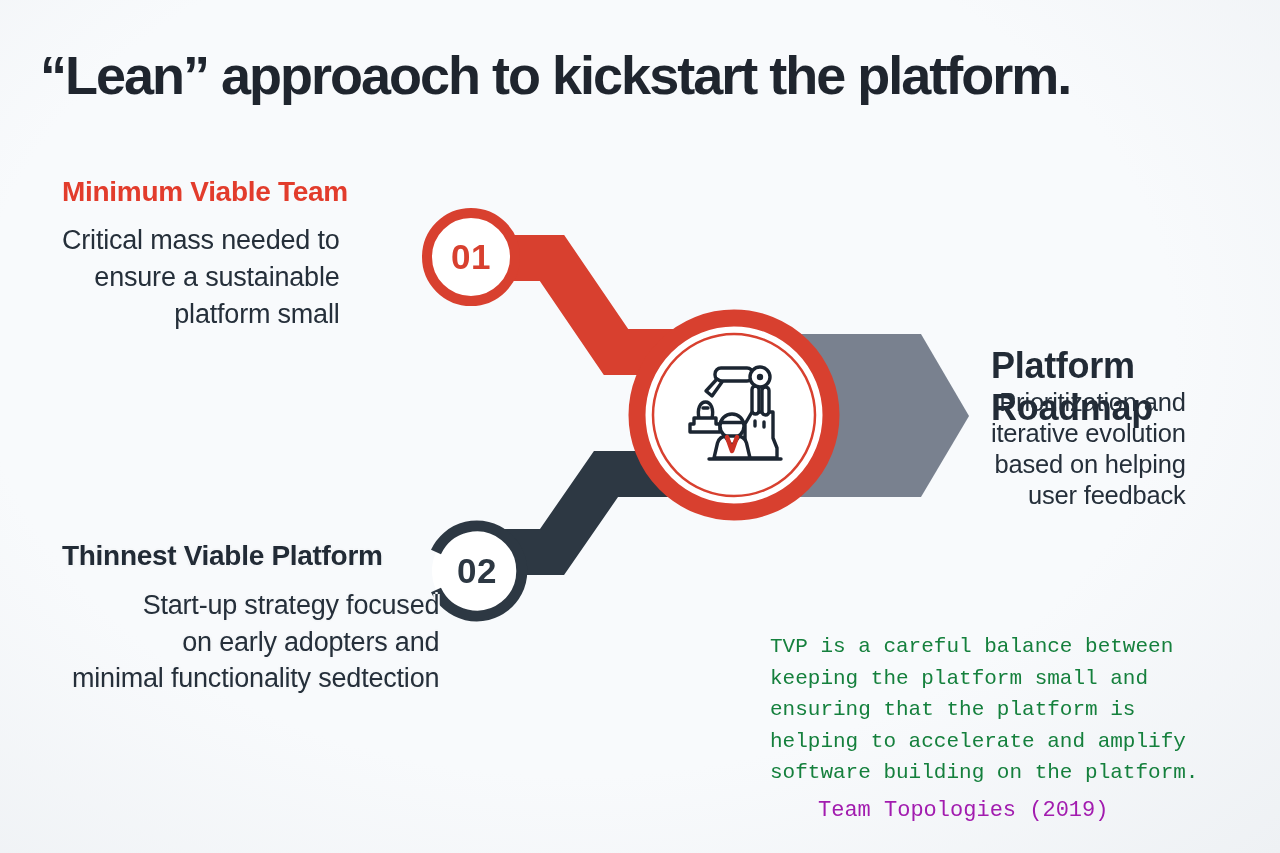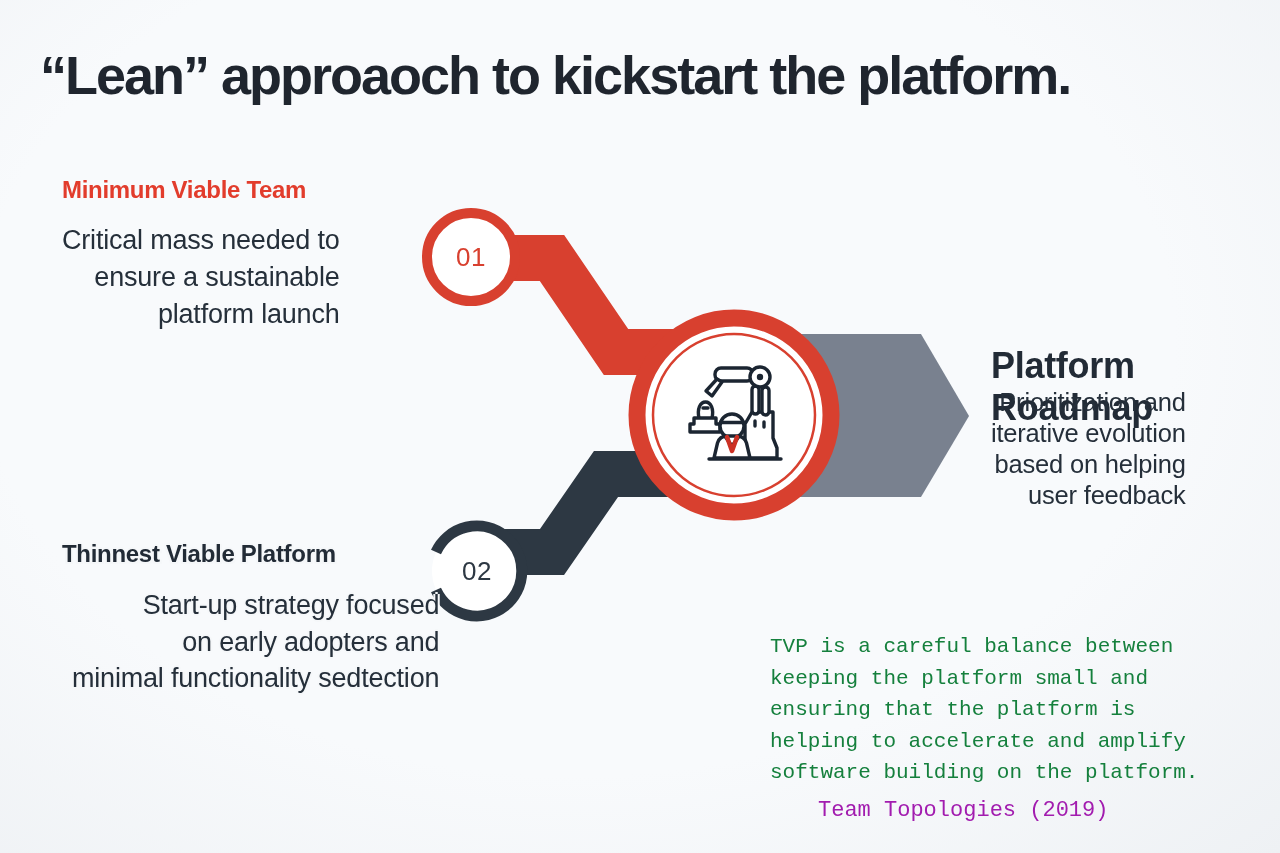--- a/index.html
+++ b/index.html
@@ -10,37 +10,37 @@
     color:#242e39;
   }
   #svg-layer{position:absolute;left:0;top:0;z-index:1;}
   .txt{position:absolute;z-index:3;}
 
   .page-title{
     left:40px;top:44px;width:1220px;
     font-size:54px;font-weight:700;letter-spacing:-2px;
     color:#1f252e;
   }
-  .step-heading{font-size:24px;font-weight:700;letter-spacing:-0.3px;}
+  .step-heading{font-size:28px;font-weight:700;letter-spacing:-0.3px;}
   .step-heading.red{color:#e23c2c;}
   .step-heading.dark{color:#222b36;}
   .step-body{font-size:27px;line-height:37px;color:#252f3a;letter-spacing:-0.2px;text-align:right;}
 
   .mvt-heading{left:62px;top:176px;}
   .mvt-body{left:62px;top:222px;}
   .tvp-heading{left:62px;top:540px;
     text-shadow:2px 0 0 #f5f7f9,-2px 0 0 #f5f7f9,0 2px 0 #f5f7f9,0 -2px 0 #f5f7f9,2px 2px 0 #f5f7f9,-2px 2px 0 #f5f7f9;}
   .tvp-body{left:72px;top:587px;line-height:36.5px;
     text-shadow:2px 0 0 #f5f7f9,-2px 0 0 #f5f7f9,0 2px 0 #f5f7f9,0 -2px 0 #f5f7f9;}
   .roadmap-heading{left:991px;top:345px;font-size:36px;}
   .roadmap-body{left:991px;top:387px;font-size:25.5px;line-height:31px;}
 
   .num-badge{
     position:absolute;z-index:3;display:flex;align-items:center;justify-content:center;
-    font-weight:400;font-size:26px;letter-spacing:0.5px;
+    font-weight:700;font-size:35px;letter-spacing:0.5px;
   }
   .num-badge.red{color:#d8402f;}
   .num-badge.dark{color:#2d3843;}
 
   .quote{
     left:770px;top:631px;width:470px;
     font-family:"Liberation Mono", monospace;
     font-size:21px;line-height:31.5px;color:#15803d;
   }
   .attribution{
@@ -97,21 +97,21 @@
     <path d="M43,75 L48,89 L53,75" stroke="#cc3124" stroke-width="4.5"></path>
   </g>
 </svg>
 
 <h1 class="txt page-title" style="margin:0;">“Lean” approaoch to kickstart the platform.</h1>
 
 <div class="txt step-heading red mvt-heading">Minimum Viable Team</div>
 <div class="txt step-body mvt-body">
   <div>Critical mass needed to</div>
   <div>ensure a sustainable</div>
-  <div>platform launch</div>
+  <div>platform small</div>
 </div>
 <div class="num-badge red" style="left:427px;top:213px;width:88px;height:88px;">01</div>
 
 <div class="txt step-heading dark tvp-heading">Thinnest Viable Platform</div>
 <div class="txt step-body tvp-body">
   <div>Start-up strategy focused</div>
   <div>on early adopters and</div>
   <div>minimal functionality sedtection</div>
 </div>
 <div class="num-badge dark" style="left:435px;top:529px;width:84px;height:84px;">02</div>

